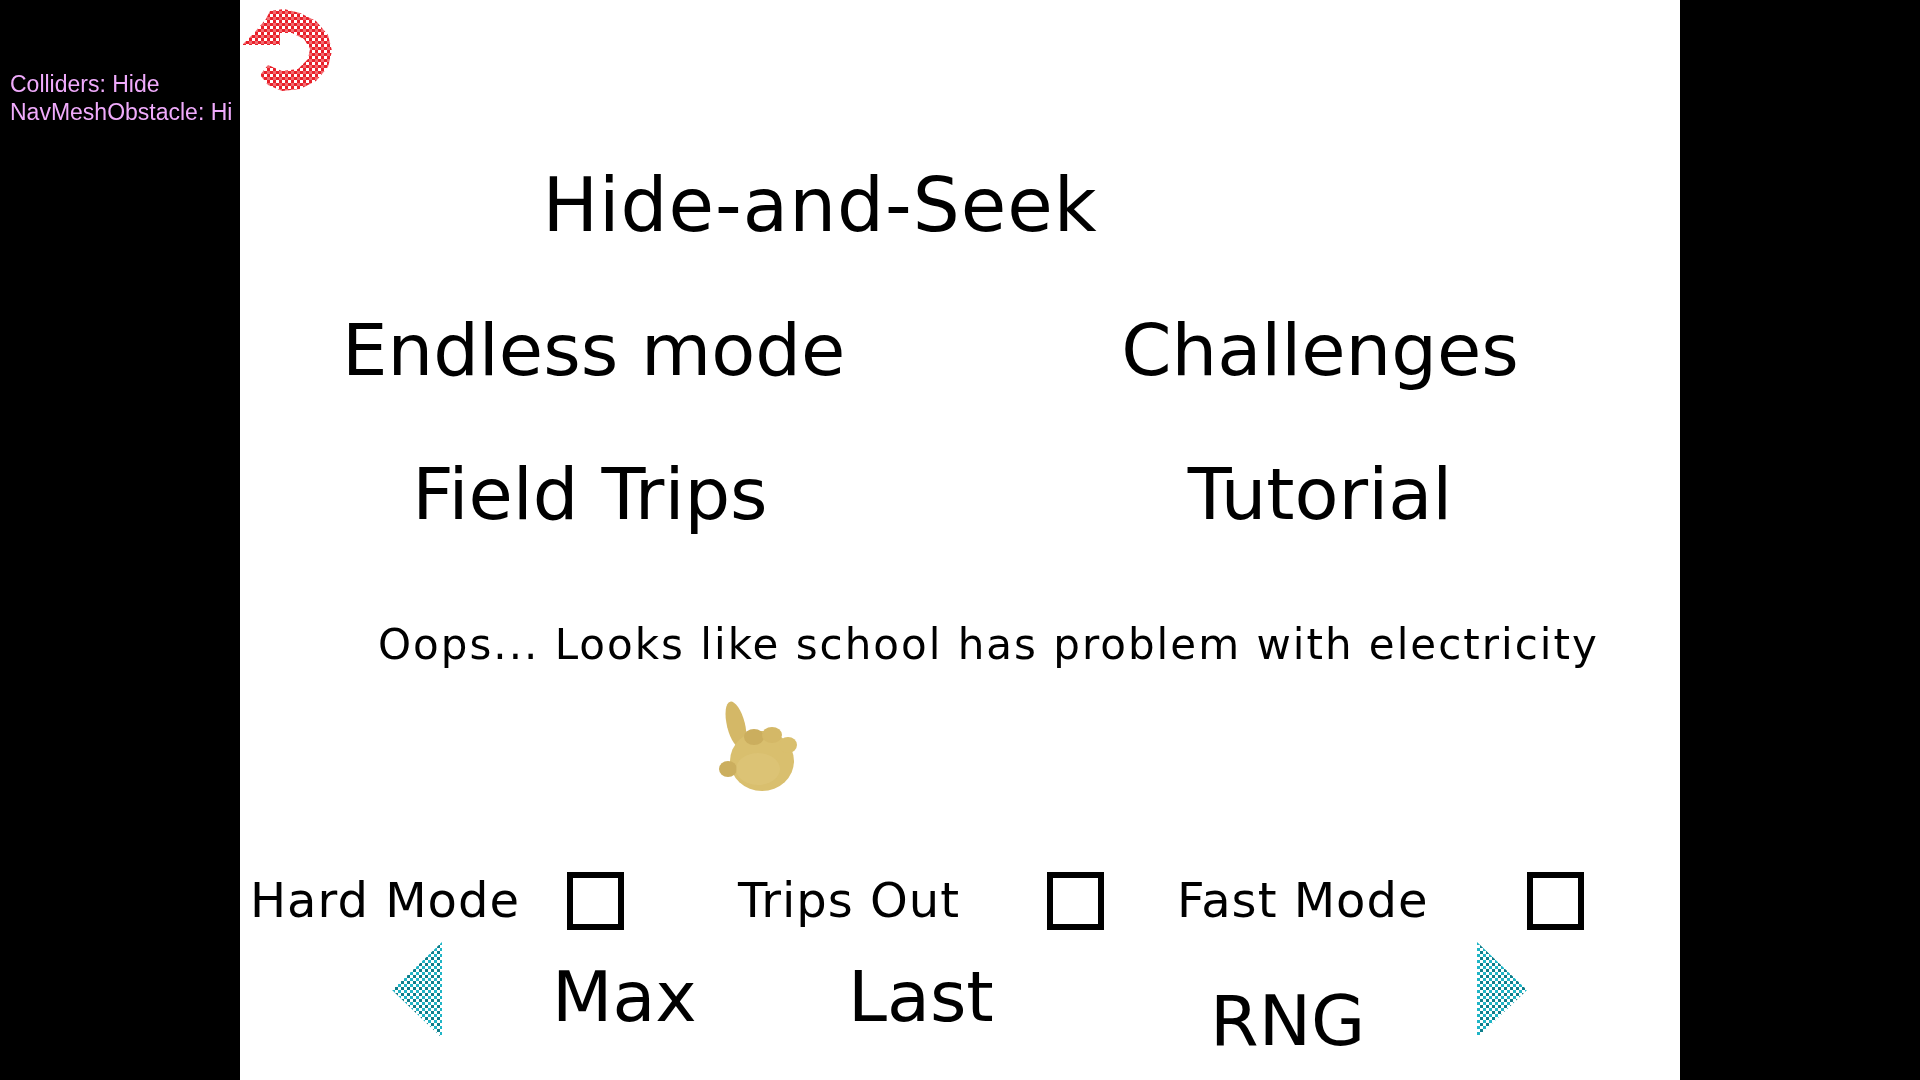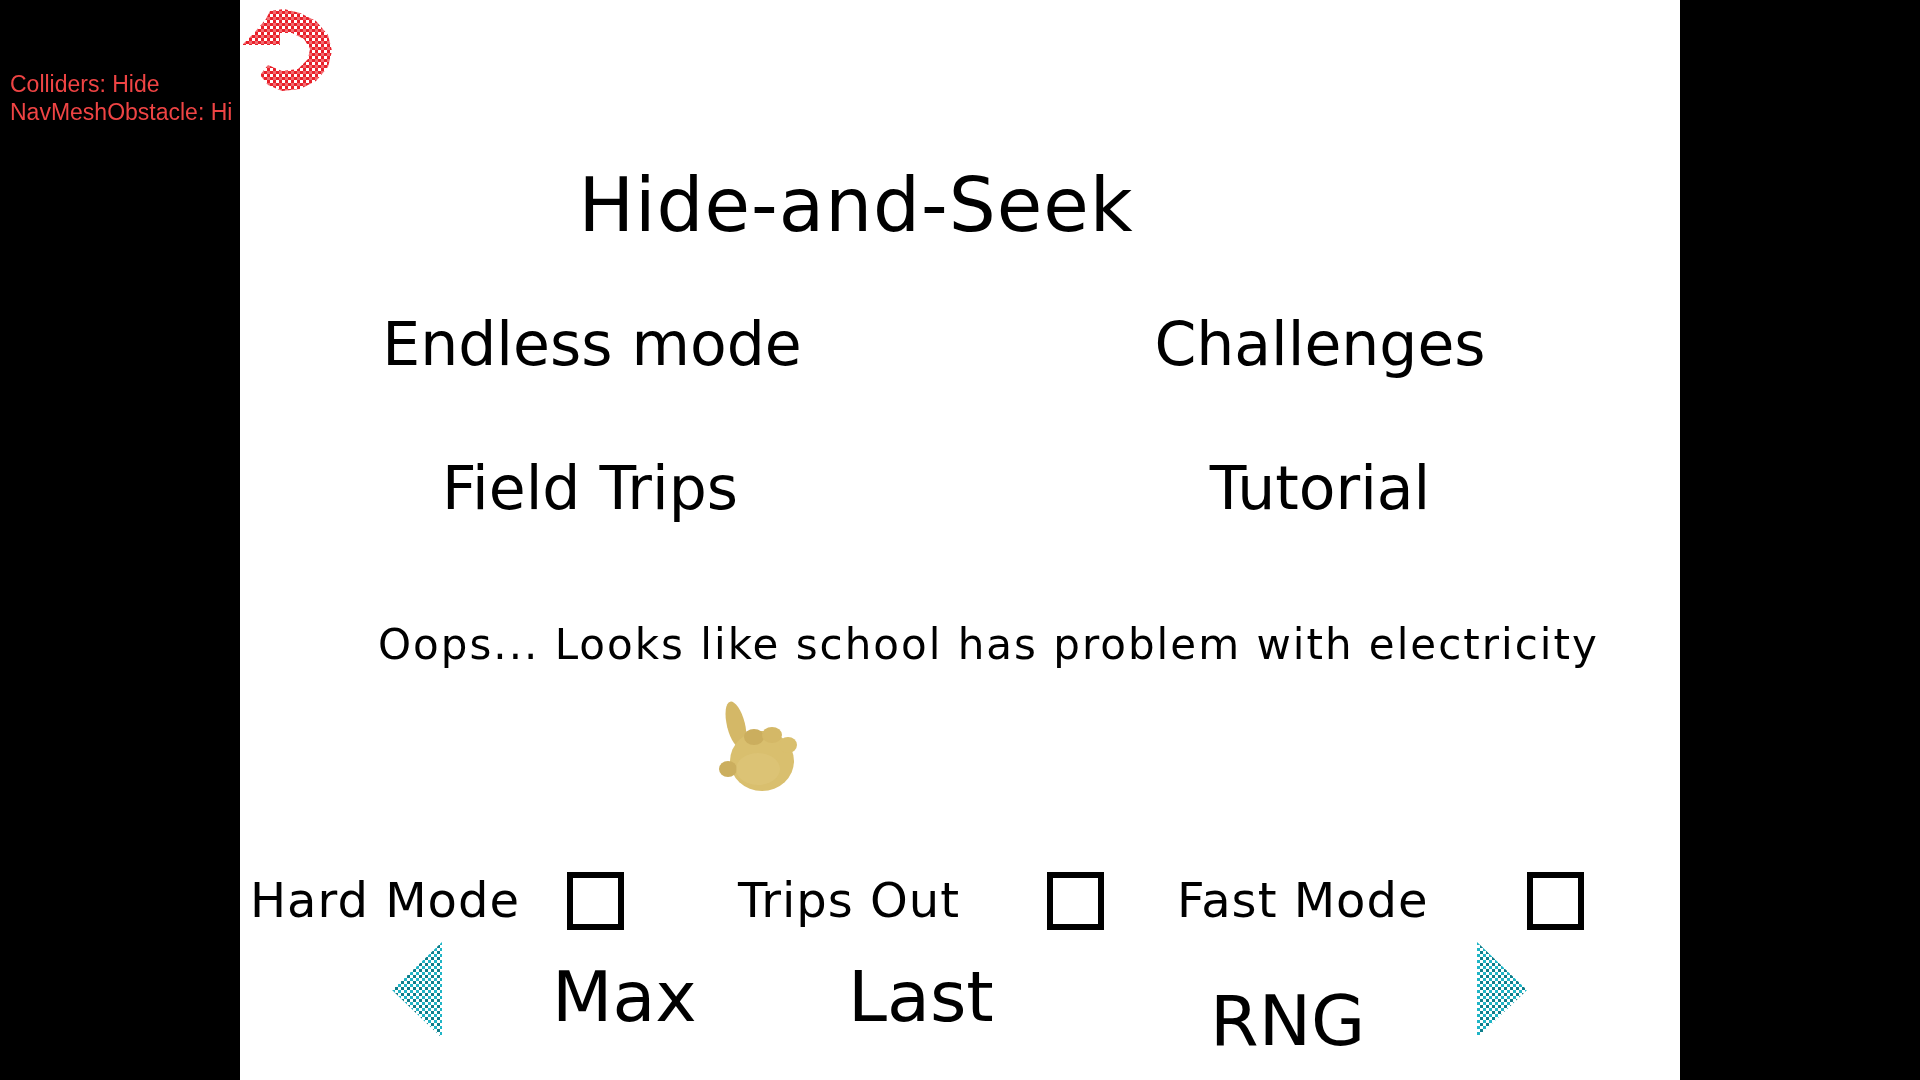--- a/index.html
+++ b/index.html
@@ -1,32 +1,32 @@
 <!DOCTYPE html>
 <html><head>
   <meta charset="utf-8">
   <style>
     html, body { margin: 0; padding: 0; }
     body {
       width: 1920px; height: 1080px; background: #000; position: relative; overflow: hidden;
       font-family: "DejaVu Sans", sans-serif;
     }
     .debug {
-      position: absolute; left: 10px; top: 70px; color: #ef4444;
+      position: absolute; left: 10px; top: 70px; color: #f0abfc;
       font-family: "Liberation Sans", sans-serif; font-size: 23px; line-height: 28px;
       white-space: nowrap; z-index: 1;
     }
     .panel {
       position: absolute; left: 240px; top: 0; width: 1440px; height: 1080px;
       background: #fff; z-index: 2; overflow: hidden;
     }
     .abs { position: absolute; }
     .txt { color: #000; white-space: nowrap; line-height: 1; font-family: "DejaVu Sans", sans-serif; }
-    .title { font-size: 74px; left: 0; width: 1160px; top: 168px; text-align: center; letter-spacing: 1px; padding-left: 36px; }
-    .menu { font-size: 60px; text-align: center; cursor: pointer; }
+    .title { font-size: 74px; left: 0; width: 1160px; top: 168px; text-align: center; letter-spacing: 1px; }
+    .menu { font-size: 72px; text-align: center; cursor: pointer; }
     .msg { font-size: 42px; left: 138px; top: 624px; letter-spacing: 2px; }
     .opt { font-size: 48px; top: 876px; letter-spacing: 1px; }
     .chk {
       width: 45px; height: 46px; border: 6px solid #000; background: #fff; top: 872px; cursor: pointer;
       box-sizing: content-box;
     }
     .sel { font-size: 70px; top: 962px; cursor: pointer; }
     .arrow { width: 50px; height: 96px; top: 942px; cursor: pointer; }
     .back { left: 0; top: 5px; width: 96px; height: 88px; cursor: pointer; }
     .hand { left: 478px; top: 695px; width: 80px; height: 100px; }

